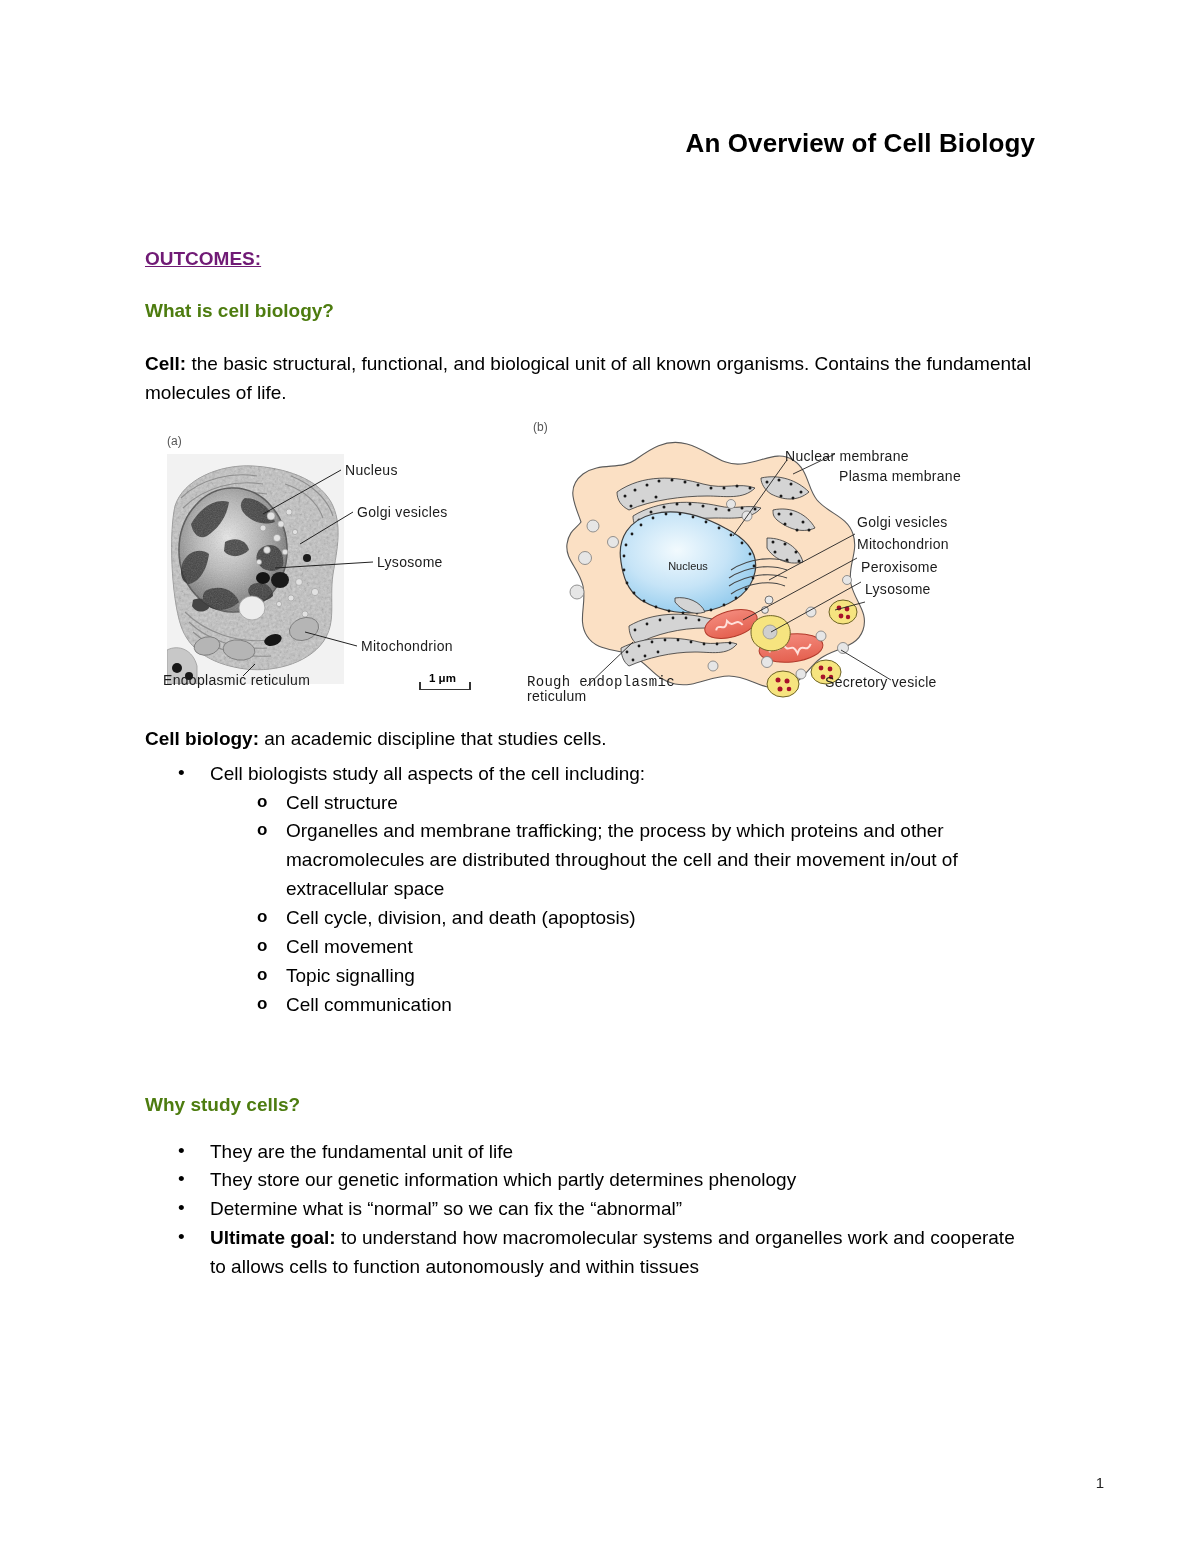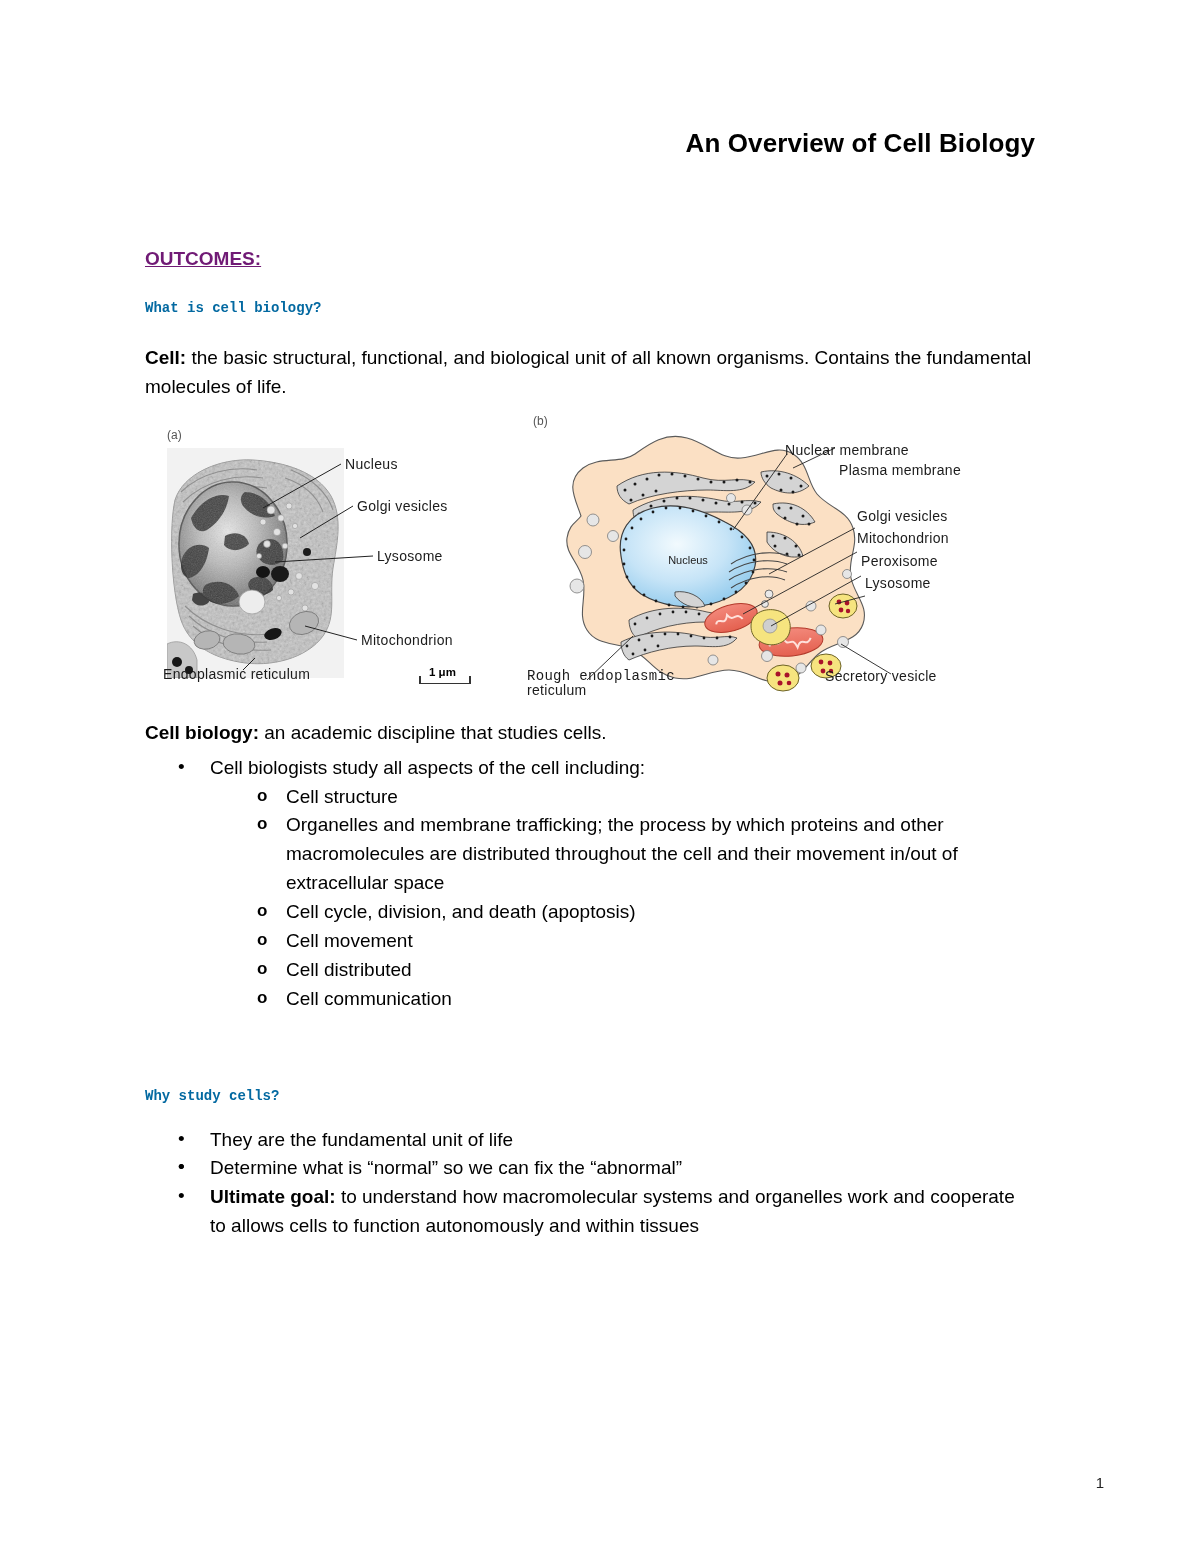--- a/index.html
+++ b/index.html
@@ -47,25 +47,24 @@
   }
   .outcomes {
     color: #701a75;
     font-weight: bold;
     font-size: 19px;
     text-decoration: underline;
     margin: 0 0 30px 0;
     display: inline-block;
   }
   .red-head {
-    color: #0369a1;
+    color: #4d7c0f;
     font-weight: bold;
-    font-size: 14px;
+    font-size: 19px;
     margin: 0 0 28px 0;
-    font-family: Liberation Mono, monospace;
   }
   .body-par {
     font-size: 19px;
     line-height: 1.52;
     margin: 0 0 6px 0;
   }
   .body-par b { font-weight: bold; }
 
   
   ul.lvl1 {
@@ -561,39 +560,40 @@
           <li>
             <span class="bullet-o">o</span>
             <span>Cell cycle, division, and death (apoptosis)</span>
           </li>
           <li>
             <span class="bullet-o">o</span>
             <span>Cell movement</span>
           </li>
           <li>
             <span class="bullet-o">o</span>
-            <span>Cell distributed</span>
+            <span>Topic signalling</span>
           </li>
           <li>
             <span class="bullet-o">o</span>
             <span>Cell communication</span>
           </li>
         </ul>
       </li>
     </ul>
 
     <div class="red-head" style="margin-top:74px; margin-bottom:22px;">Why study cells?</div>
 
     <ul class="lvl1 tight">
       <li>
         <span class="bullet">•</span>
         <span>They are the fundamental unit of life</span>
       </li>
       <li>
         <span class="bullet">•</span>
+        <span>They store our genetic information which partly determines phenology</span>
       </li>
       <li>
         <span class="bullet">•</span>
         <span>Determine what is “normal” so we can fix the “abnormal”</span>
       </li>
       <li>
         <span class="bullet">•</span>
         <b>Ultimate goal:</b><span> to understand how macromolecular systems and organelles work and cooperate to allows cells to function autonomously and within tissues</span>
       </li>
     </ul>

